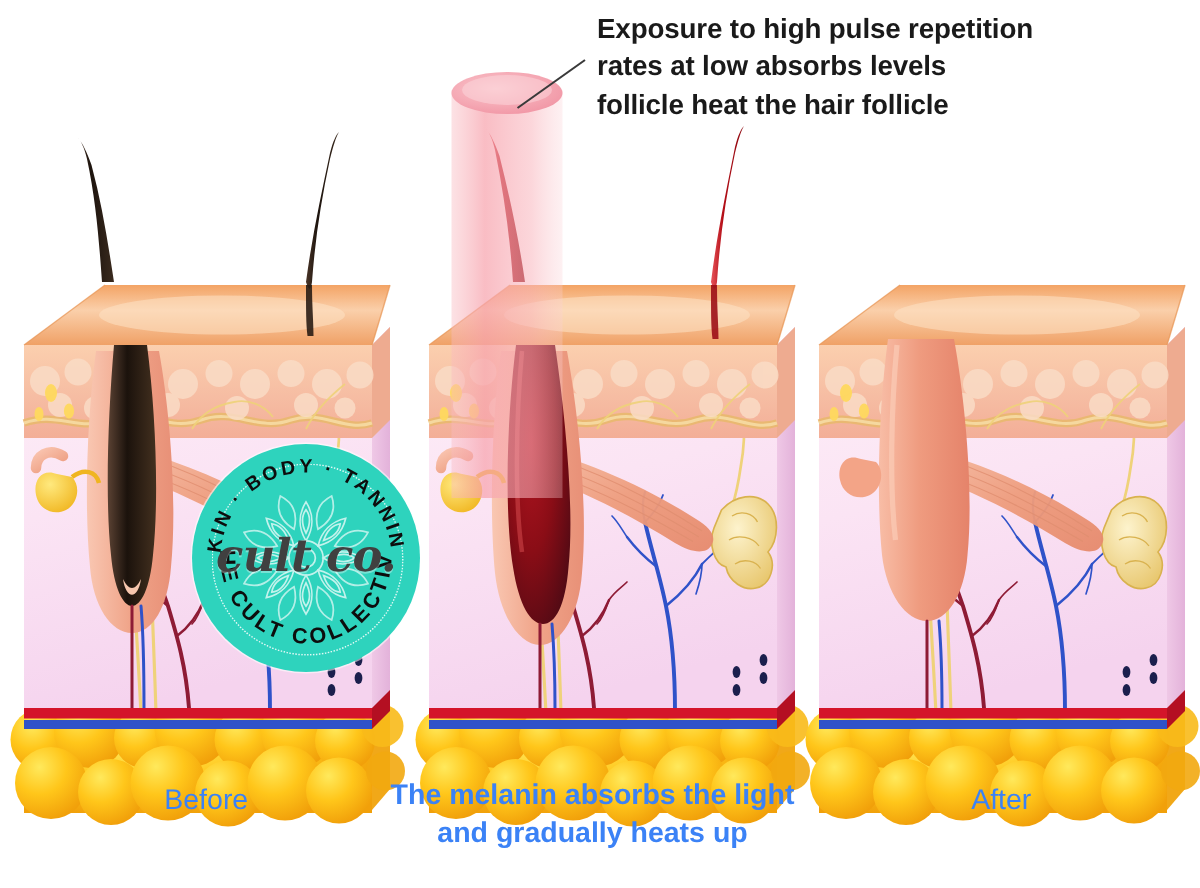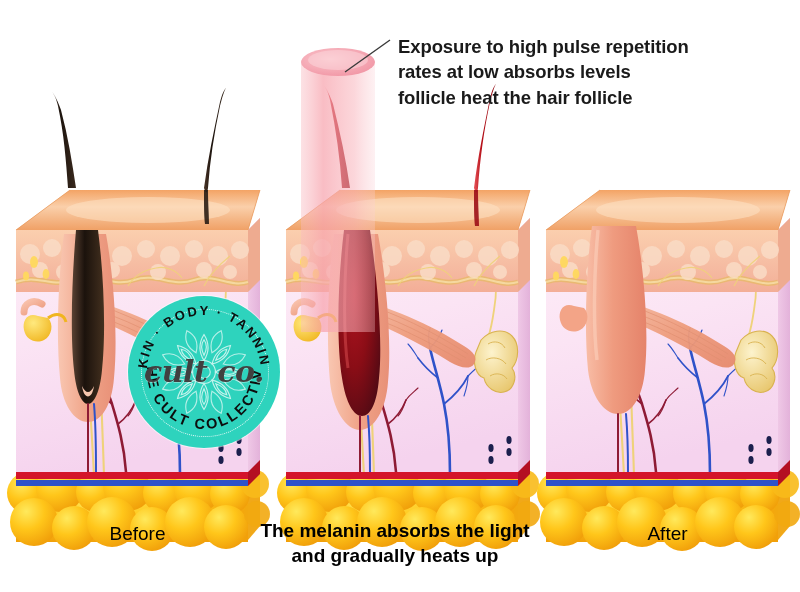--- a/index.html
+++ b/index.html
@@ -17,32 +17,31 @@
   .annotation{
     position:absolute;
     left:398px; top:6px;
     width:330px;
     font-family:"Liberation Sans", sans-serif;
     font-size:18.5px;
     font-weight:700;
     line-height:1.37;
     color:#1a1a1a;
     letter-spacing:-0.1px;
-    margin-top:28px;
   }
   .annotation .ln{display:block;white-space:nowrap;}
 
   
   .caption{
     position:absolute;
     text-align:center;
     font-family:"Liberation Sans", sans-serif;
     font-size:19px;
     font-weight:400;
-    color:#000000;
+    color:#3b82f6;
     line-height:1.32;
   }
   .caption .ln{display:block;}
   #cap-before{left:15px;top:521px;width:245px;}
   #cap-middle{left:250px;top:518px;width:290px;font-weight:700;}
   #cap-after{left:545px;top:521px;width:245px;}
 
   .svgfull{position:absolute;left:0;top:0;width:800px;height:592px;}
 
   

